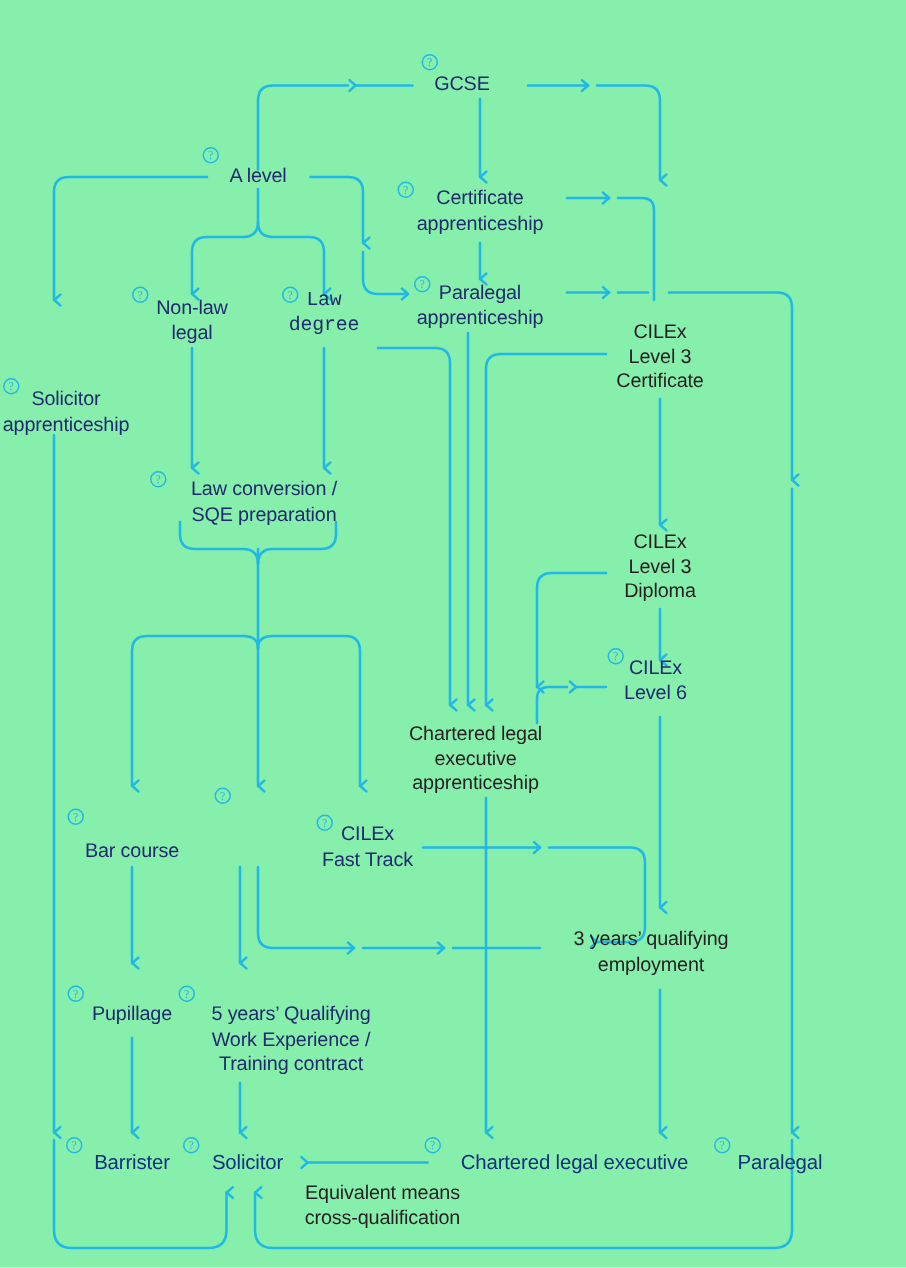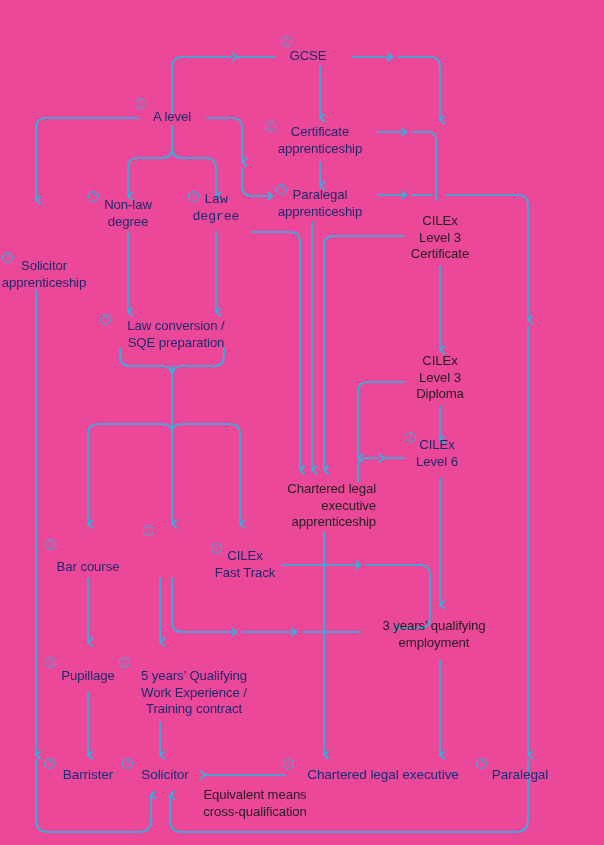--- a/index.html
+++ b/index.html
@@ -5,21 +5,21 @@
   * { box-sizing: border-box; }
   html, body {
     margin: 0; padding: 0;
     background: #ffffff;
     font-family: "Liberation Sans", sans-serif;
   }
   #page {
     position: relative;
     width: 604px;
     height: 845px;
-    background: #ec4899;
+    background: #86efac;
     overflow: hidden;
     padding-left: 11px;
   }
   #flow-svg {
     position: absolute;
     left: 0; top: 0;
     width: 604px; height: 845px;
   }
   .node-label {
     position: absolute;
@@ -169,21 +169,21 @@
 
   <div class="node-label" style="left:261px; top:187px; width:118px;">Paralegal
 apprenticeship</div>
   <span class="help" style="left:276px; top:184px;"></span>
 
   <div class="node-label left" style="left:-8px; top:258px; width:104px; text-align:center;">Solicitor
 apprenticeship</div>
   <span class="help" style="left:2px; top:252px;"></span>
 
   <div class="node-label" style="left:94px; top:197px; width:68px;">Non-law
-degree</div>
+legal</div>
   <span class="help" style="left:88px; top:191px;"></span>
 
   <div class="node-label" style="left:188px; top:192px; width:56px;font-family:Liberation Mono, monospace;">Law
 degree</div>
   <span class="help" style="left:188px; top:191px;"></span>
 
   <div class="node-label" style="left:106px; top:318px; width:140px;">Law conversion /
 SQE preparation</div>
   <span class="help" style="left:100px; top:314px;"></span>
 
@@ -192,21 +192,21 @@
 Certificate</div>
 
   <div class="node-label black" style="left:394px; top:353px; width:92px;">CILEx
 Level 3
 Diploma</div>
 
   <div class="node-label" style="left:406px; top:437px; width:62px;">CILEx
 Level 6</div>
   <span class="help" style="left:405px; top:432px;"></span>
 
-  <div class="node-label black" style="left:258px; top:481px; width:118px;text-align:right;">Chartered legal
+  <div class="node-label black" style="left:258px; top:481px; width:118px;">Chartered legal
 executive
 apprenticeship</div>
 
   <div class="node-label" style="left:50px; top:559px; width:76px;">Bar course</div>
   <span class="help" style="left:45px; top:539px;"></span>
 
   <span class="help" style="left:143px; top:525px;"></span>
 
   <div class="node-label" style="left:202px; top:548px; width:86px;">CILEx
 Fast Track</div>

